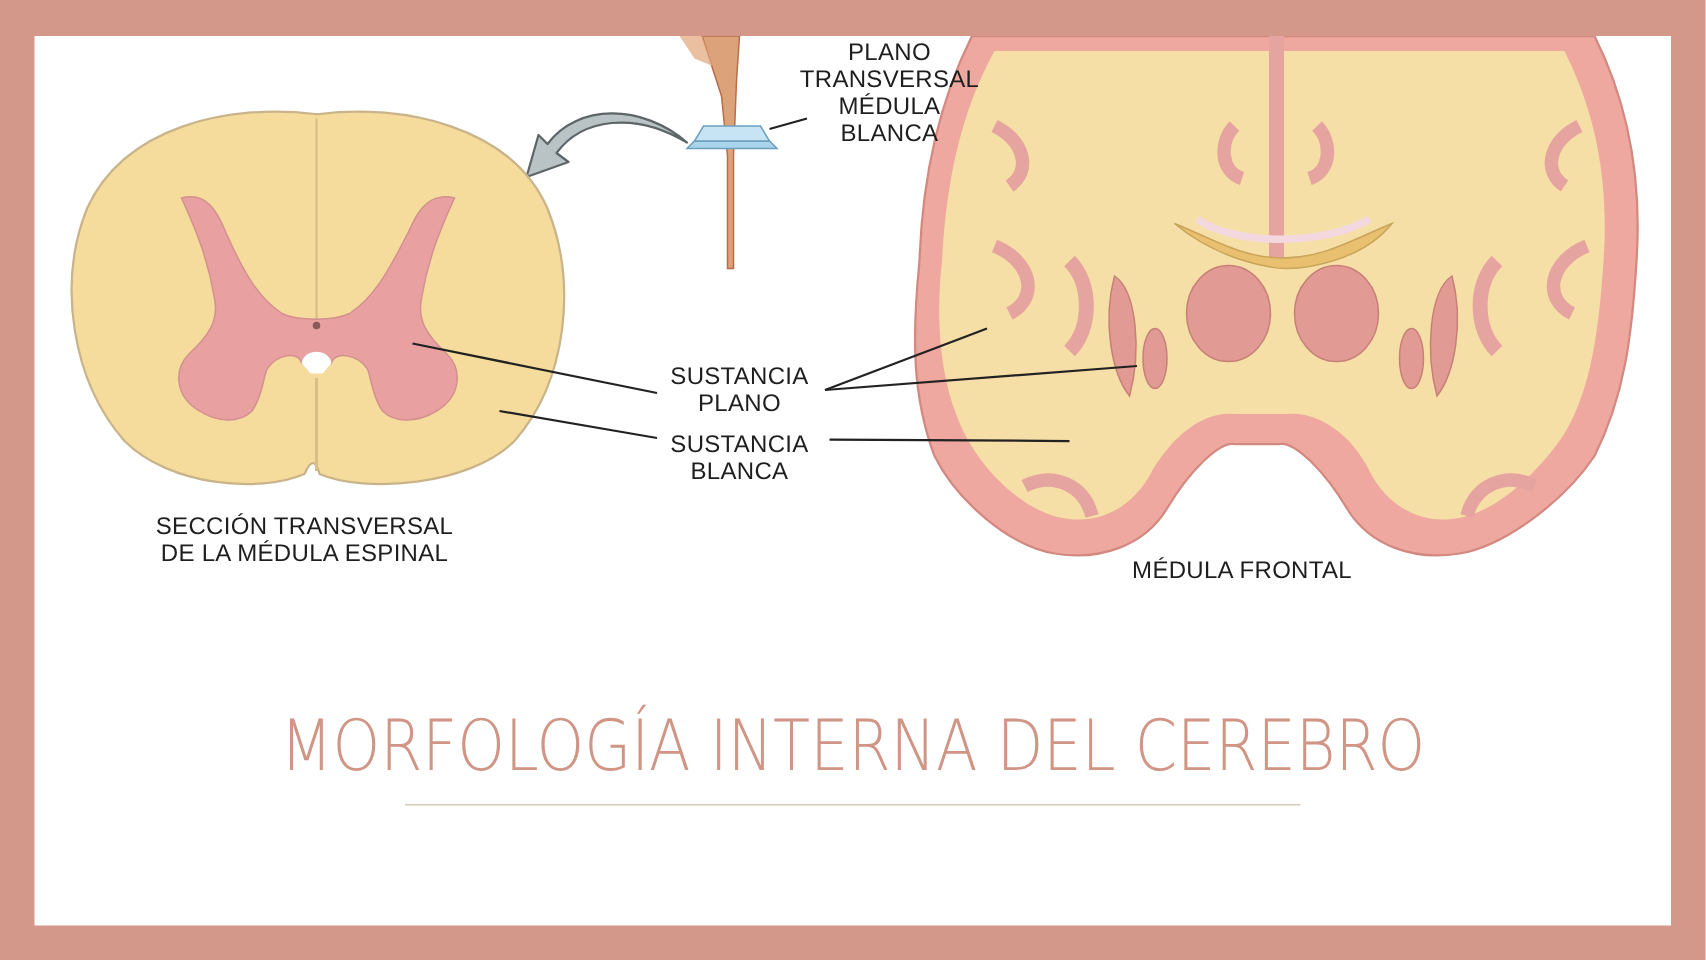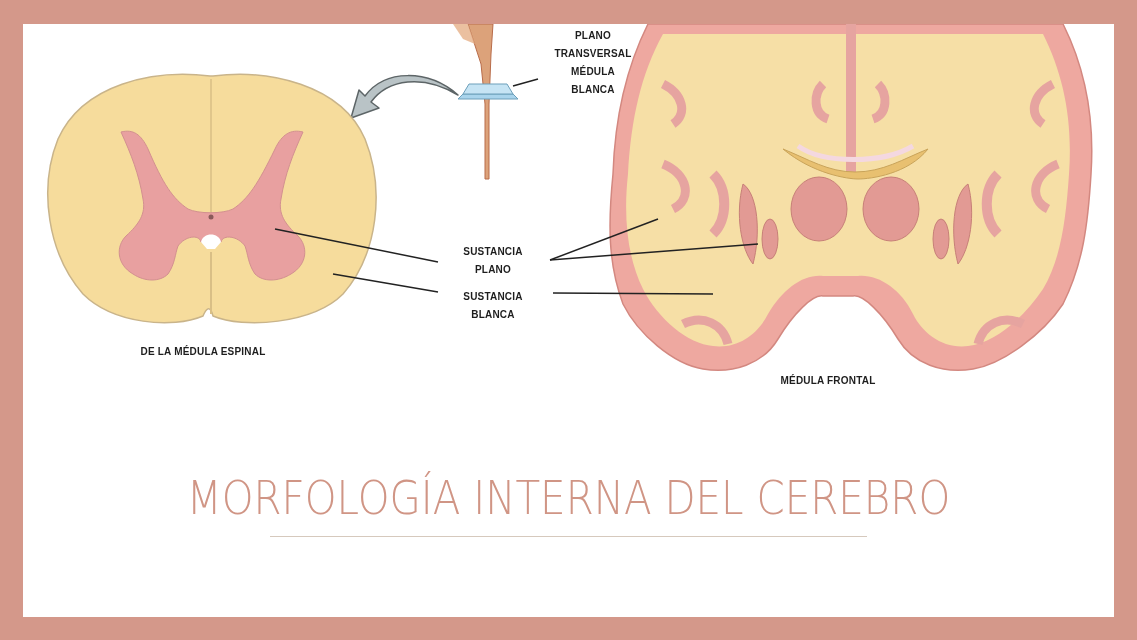--- a/index.html
+++ b/index.html
@@ -1,19 +1,19 @@
 <!DOCTYPE html>
 <html><head>
 <meta charset="utf-8">
 <style>
   html,body{margin:0;padding:0;}
   body{width:1137px;height:640px;background:#d4988a;position:relative;overflow:hidden;font-family:"Liberation Sans",sans-serif;}
   .slide{position:absolute;left:23px;top:24px;width:1091px;height:593px;background:#ffffff;overflow:hidden;}
   .figure{position:absolute;left:0;top:0;width:1091px;height:380px;}
-  .lbl{position:absolute;font-family:"Liberation Sans",sans-serif;font-weight:bold;color:#1e1e1e;font-size:10px;line-height:18px;text-align:center;letter-spacing:0.2px;}
+  .lbl{position:absolute;font-family:"Liberation Sans",sans-serif;font-weight:normal;color:#1e1e1e;font-size:16px;line-height:18px;text-align:center;letter-spacing:0.2px;}
   .title{position:absolute;left:0;width:1091px;top:446px;text-align:center;font-family:"DejaVu Sans",sans-serif;font-weight:300;font-size:47px;color:#d09585;letter-spacing:0px;transform:scaleX(0.86);transform-origin:center;}
   .underline{position:absolute;left:247px;top:512px;width:597px;height:1px;background:#d6c9bd;}
 </style>
 </head>
 <body>
 
 <div class="slide">
 
   <div class="figure">
     <svg width="1091" height="380" viewBox="0 0 1091 380">
@@ -78,20 +78,21 @@
       <div>SUSTANCIA</div>
       <div>PLANO</div>
     </div>
 
     <div class="lbl" style="left:410px;top:264px;width:120px;">
       <div>SUSTANCIA</div>
       <div>BLANCA</div>
     </div>
 
     <div class="lbl" style="left:65px;top:319px;width:230px;">
+      <div>SECCIÓN TRANSVERSAL</div>
       <div>DE LA MÉDULA ESPINAL</div>
     </div>
 
     <div class="lbl" style="left:725px;top:348px;width:160px;">
       <div>MÉDULA FRONTAL</div>
     </div>
   </div>
 
   <div class="title">MORFOLOGÍA INTERNA DEL CEREBRO</div>
   <div class="underline"></div>

